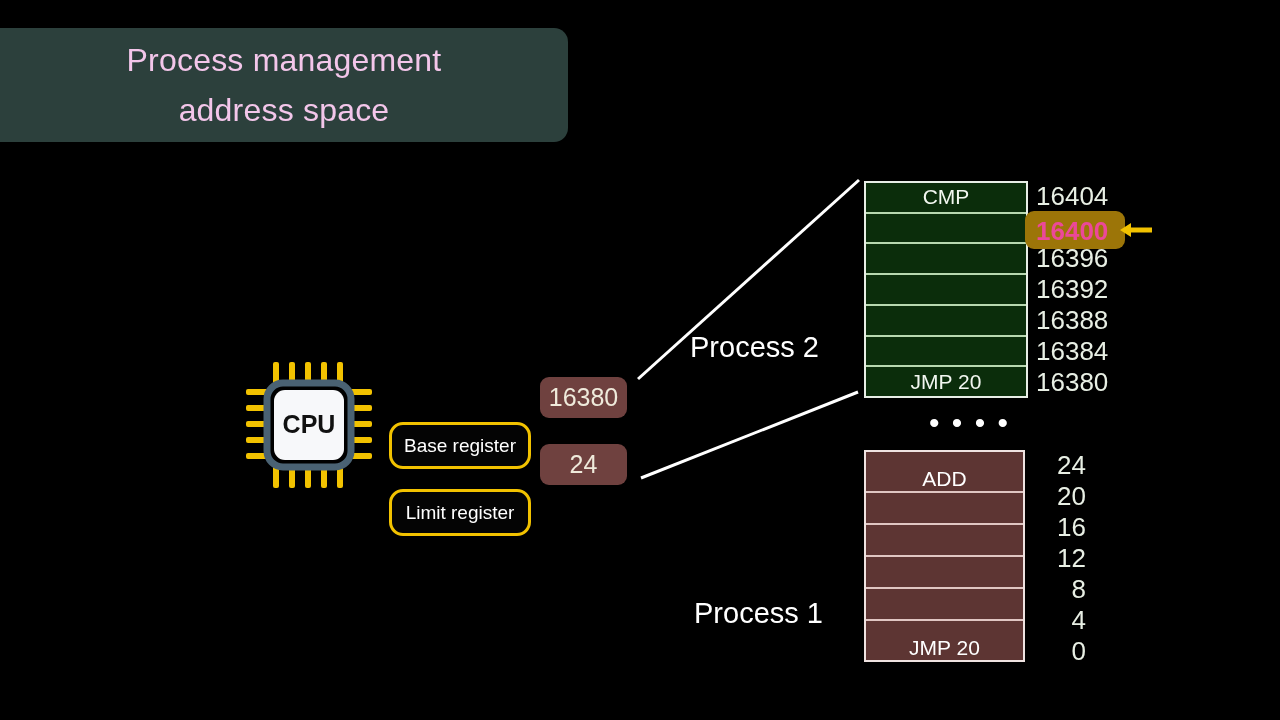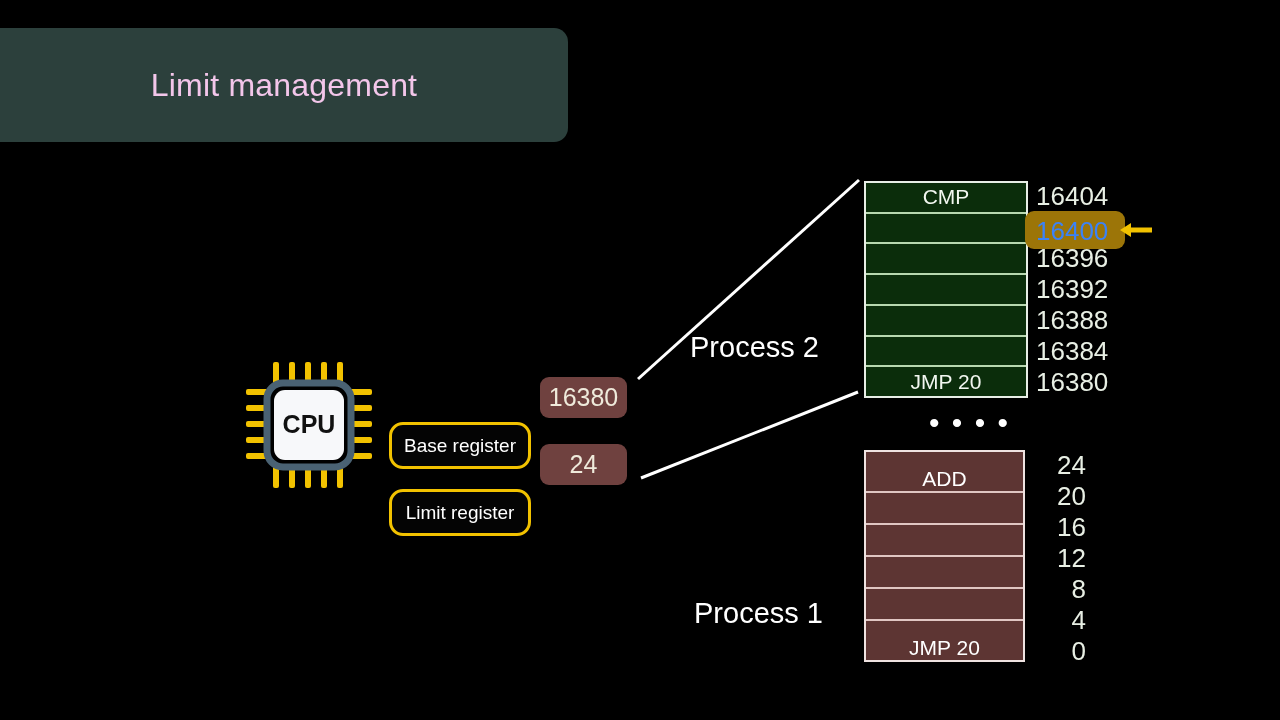--- a/index.html
+++ b/index.html
@@ -169,22 +169,22 @@
     border-radius: 9px;
   }
   #addr-highlight-text {
     position: absolute;
     left: 1036px; top: 211px;
     width: 100px; height: 40px;
     display: flex;
     align-items: center;
     justify-content: flex-start;
     font-size: 26px;
-    font-weight: normal;
-    color: #3b82f6;
+    font-weight: bold;
+    color: #ec4899;
     white-space: nowrap;
   }
   #addr-arrow {
     position: absolute;
     left: 1120px; top: 221px;
     width: 32px; height: 18px;
   }
 
   
   .proc-label {
@@ -204,21 +204,22 @@
     letter-spacing: 2px;
     color: #ffffff;
     line-height: 30px;
     white-space: nowrap;
   }
 </style>
 </head>
 <body>
 
 <div id="title-card">
-  <div class="tline">Limit management</div>
+  <div class="tline">Process management</div>
+  <div class="tline">address space</div>
 </div>
 
 <div id="cpu-icon">
   <svg viewBox="0 0 130 130" width="130" height="130">
 
     <g fill="#f2c200">
       <rect x="29" y="2" width="6" height="22" rx="2"></rect>
       <rect x="45" y="2" width="6" height="22" rx="2"></rect>
       <rect x="61" y="2" width="6" height="22" rx="2"></rect>
       <rect x="77" y="2" width="6" height="22" rx="2"></rect>

